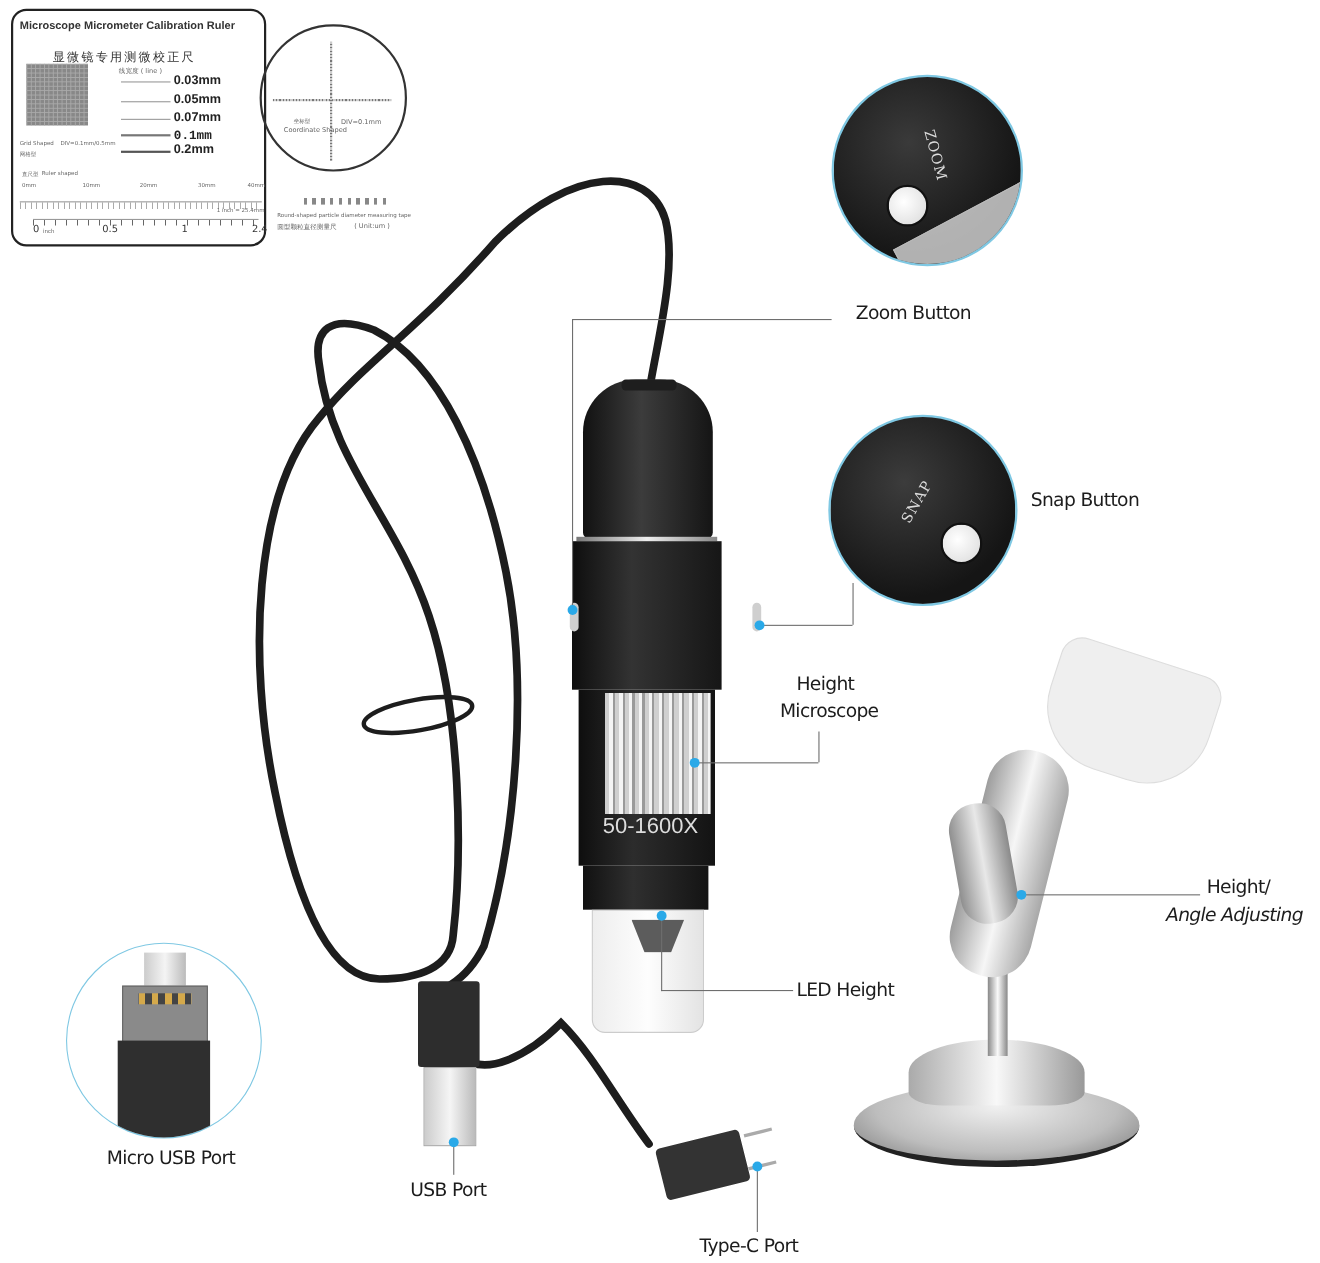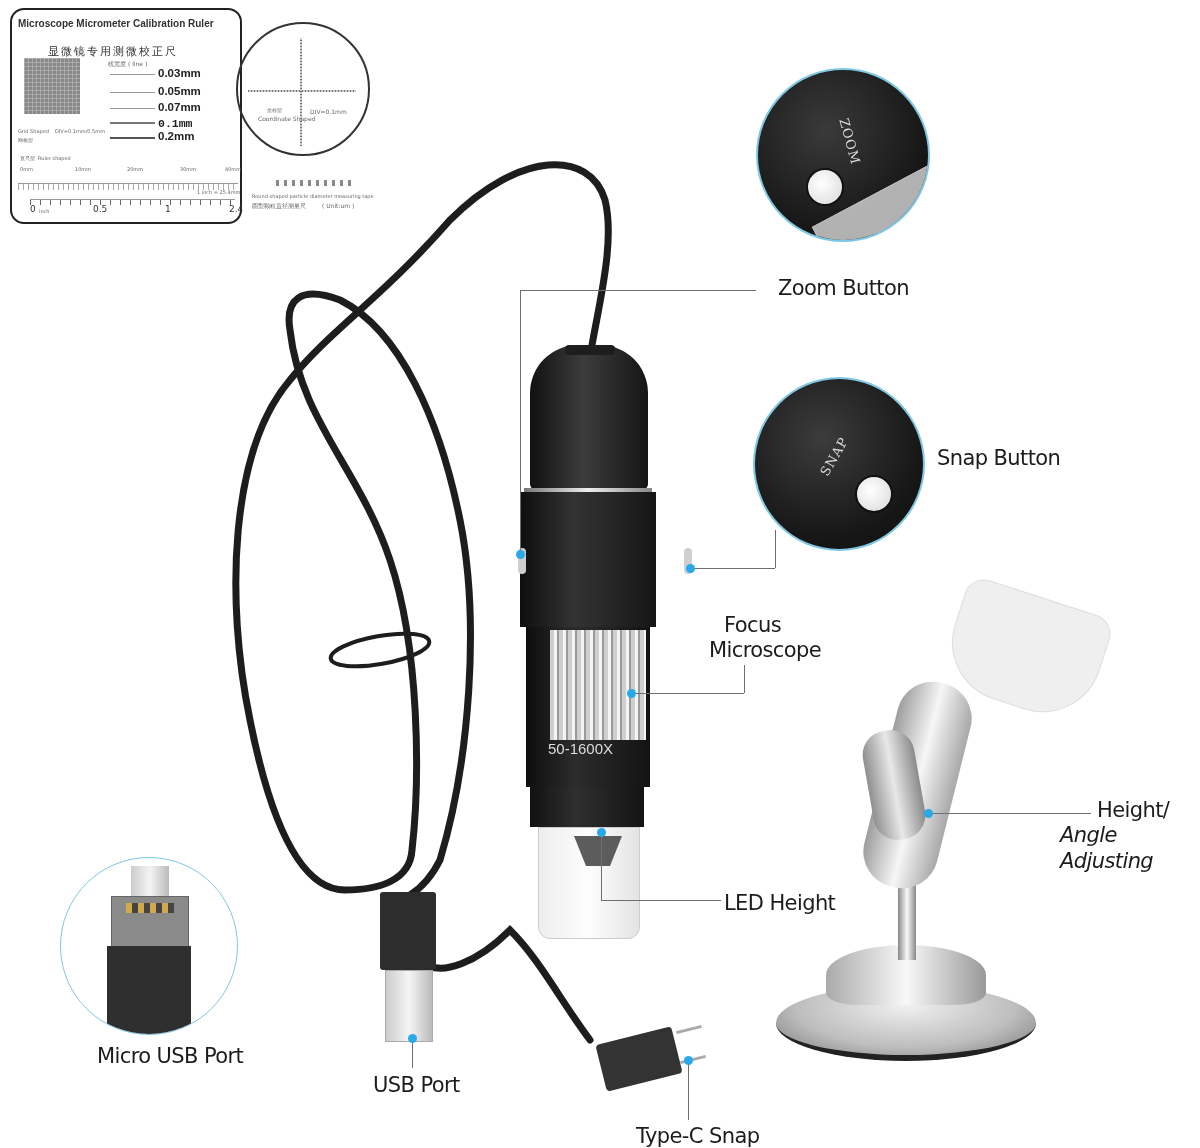--- a/index.html
+++ b/index.html
@@ -1,19 +1,19 @@
 <!DOCTYPE html>
 <html><head>
 <meta charset="utf-8">
 <style>
   html, body { margin: 0; padding: 0; background: #ffffff; }
   body { width: 1200px; height: 1148px; position: relative; overflow: hidden;
          font-family: "DejaVu Sans", "Liberation Sans", sans-serif; color: #1a1a1a; }
   .abs { position: absolute; }
-  .label { position: absolute; font-size: 21px; letter-spacing: -0.6px; color: #1c1c1c; line-height: 1.25; }
+  .label { position: absolute; font-size: 17px; letter-spacing: -0.6px; color: #1c1c1c; line-height: 1.25; }
   .line { position: absolute; background: #6e6e6e; }
   .dot { position: absolute; width: 9px; height: 9px; border-radius: 50%; background: #2aa9e8; }
 
   
   .card { left: 10px; top: 8px; width: 228px; height: 212px; border: 2px solid #222; border-radius: 14px; background: #fff; }
   .card-title { left: 18px; top: 18px; font-family: "Liberation Sans", sans-serif; font-weight: bold; font-size: 10px; color: #333; }
   .card-cn { left: 48px; top: 44px; font-size: 11px; color: #333; letter-spacing: 2px; }
   .grid-sq { left: 24px; top: 58px; width: 56px; height: 56px;
     background-color: #888;
     background-image: linear-gradient(#aaa 1px, transparent 1px), linear-gradient(90deg, #aaa 1px, transparent 1px);
@@ -34,21 +34,21 @@
   .engraved { position: absolute; color: #ddd; font-family: "DejaVu Serif", serif; font-size: 13px; letter-spacing: 1px; }
 
   
   .scope-top { left: 530px; top: 345px; width: 118px; height: 145px; background: linear-gradient(90deg, #111, #3c3c3c 45%, #151515); border-radius: 48px 48px 6px 6px; }
   .scope-cap { left: 565px; top: 345px; width: 50px; height: 10px; background: #1e1e1e; border-radius: 4px; }
   .scope-ring { left: 524px; top: 488px; width: 128px; height: 4px; background: linear-gradient(90deg, #777, #eee, #888); }
   .scope-mid { left: 520px; top: 492px; width: 136px; height: 135px; background: linear-gradient(90deg, #0e0e0e, #333 40%, #161616); }
   .scope-lower { left: 526px; top: 627px; width: 124px; height: 160px; background: linear-gradient(90deg, #0e0e0e, #2c2c2c 40%, #131313); }
   .focus-ribs { left: 550px; top: 630px; width: 96px; height: 110px;
     background: repeating-linear-gradient(90deg, #cfcfcf 0 4px, #f4f4f4 4px 7px, #9a9a9a 7px 9px); }
-  .mag-label { left: 548px; top: 740px; color: #ddd; font-size: 15px; font-family: "Liberation Sans", sans-serif; }
+  .mag-label { left: 548px; top: 740px; color: #ddd; font-size: 20px; font-family: "Liberation Sans", sans-serif; }
   .scope-bottom { left: 530px; top: 787px; width: 114px; height: 40px; background: linear-gradient(90deg, #111, #2f2f2f 40%, #141414); }
   .scope-lens { left: 538px; top: 827px; width: 100px; height: 110px; border-radius: 0 0 12px 12px;
     background: linear-gradient(90deg, rgba(220,220,220,0.5), rgba(250,250,250,0.3), rgba(200,200,200,0.5)); border: 1px solid #ccc; }
   .led-cone { left: 574px; top: 836px; width: 48px; height: 30px; background: #5c5c5c; clip-path: polygon(0 0, 100% 0, 75% 100%, 25% 100%); }
   .side-btn { position: absolute; width: 8px; height: 26px; border-radius: 4px; background: #cfcfcf; }
 
   
   .usb-body { left: 380px; top: 892px; width: 56px; height: 78px; background: #2d2d2d; border-radius: 3px; }
   .usb-metal { left: 385px; top: 970px; width: 46px; height: 70px; background: linear-gradient(90deg, #ccc, #f5f5f5, #bbb); border: 1px solid #aaa; }
   .tc-body { left: 600px; top: 1035px; width: 78px; height: 48px; background: #333; transform: rotate(-14deg); border-radius: 4px; }
@@ -169,34 +169,34 @@
 <div class="abs label" style="left:778px;top:275px;">Zoom Button</div>
 
 <div class="line" style="left:691px;top:568px;width:84px;height:1px;"></div>
 <div class="line" style="left:775px;top:530px;width:1px;height:38px;"></div>
 <div class="dot" style="left:686px;top:564px;"></div>
 <div class="abs label" style="left:937px;top:445px;">Snap Button</div>
 
 <div class="line" style="left:632px;top:693px;width:112px;height:1px;"></div>
 <div class="line" style="left:744px;top:665px;width:1px;height:28px;"></div>
 <div class="dot" style="left:627px;top:689px;"></div>
-<div class="abs label" style="left:724px;top:612px;">Focus</div>
+<div class="abs label" style="left:724px;top:612px;">Height</div>
 <div class="abs label" style="left:709px;top:637px;">Microscope</div>
 
 <div class="line" style="left:601px;top:835px;width:1px;height:66px;"></div>
 <div class="line" style="left:601px;top:900px;width:120px;height:1px;"></div>
 <div class="dot" style="left:597px;top:828px;"></div>
 <div class="abs label" style="left:724px;top:890px;">LED Height</div>
 
 <div class="line" style="left:928px;top:813px;width:163px;height:1px;"></div>
 <div class="dot" style="left:924px;top:809px;"></div>
 <div class="abs label" style="left:1097px;top:797px;">Height/</div>
 <div class="abs label" style="left:1060px;top:822px;font-style:italic;">Angle Adjusting</div>
 
 <div class="abs label" style="left:82px;top:1043px;margin-left:15px;">Micro USB Port</div>
 
 <div class="line" style="left:412px;top:1042px;width:1px;height:26px;"></div>
 <div class="dot" style="left:408px;top:1034px;"></div>
 <div class="abs label" style="left:373px;top:1072px;">USB Port</div>
 
 <div class="line" style="left:688px;top:1064px;width:1px;height:56px;"></div>
 <div class="dot" style="left:684px;top:1056px;"></div>
-<div class="abs label" style="left:636px;top:1123px;">Type-C Snap</div>
+<div class="abs label" style="left:636px;top:1123px;">Type-C Port</div>
 
 </body></html>

